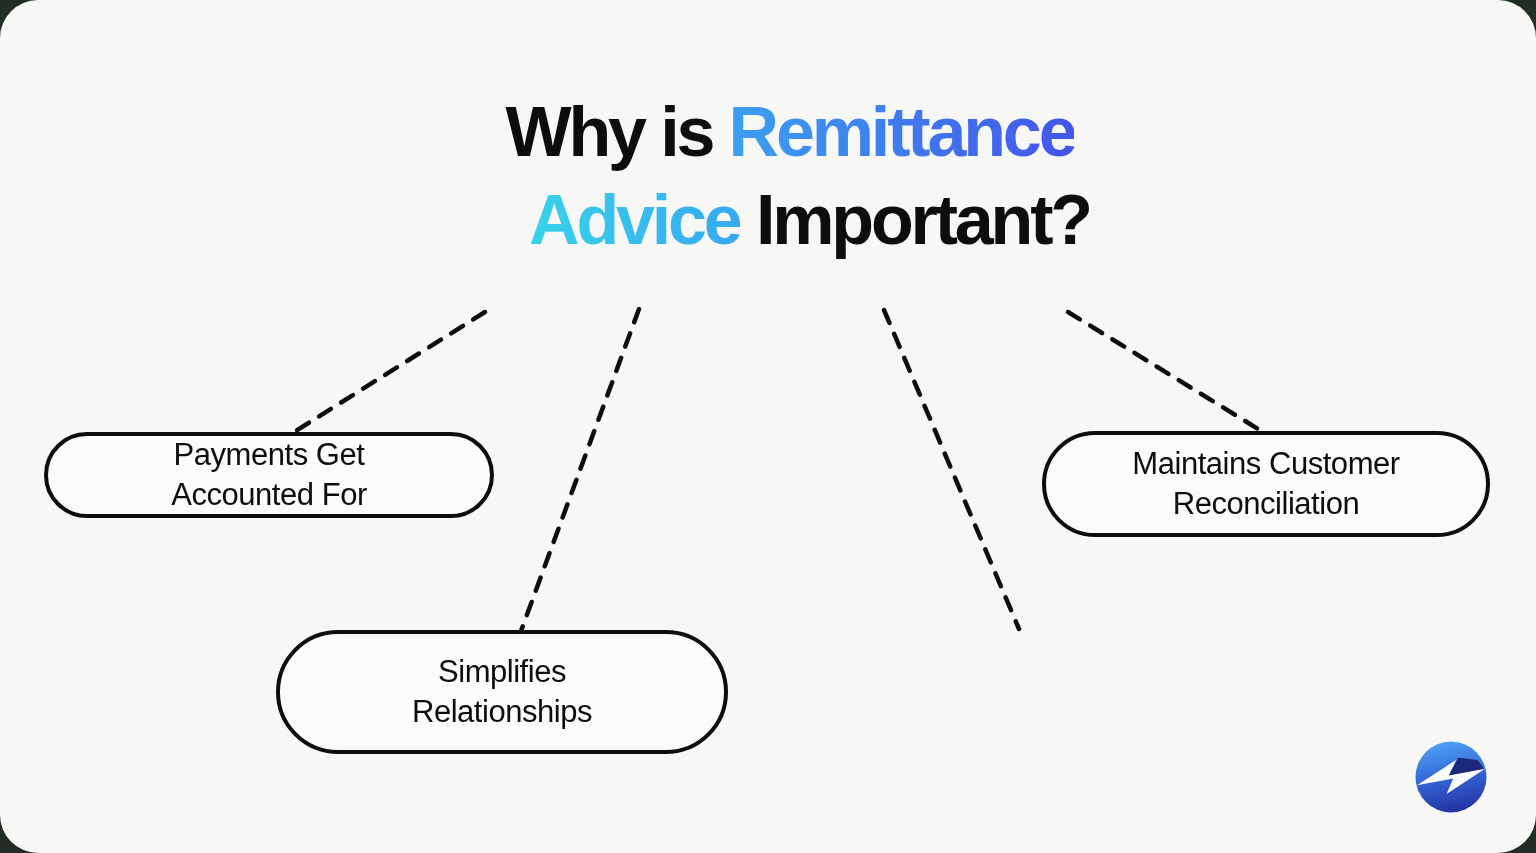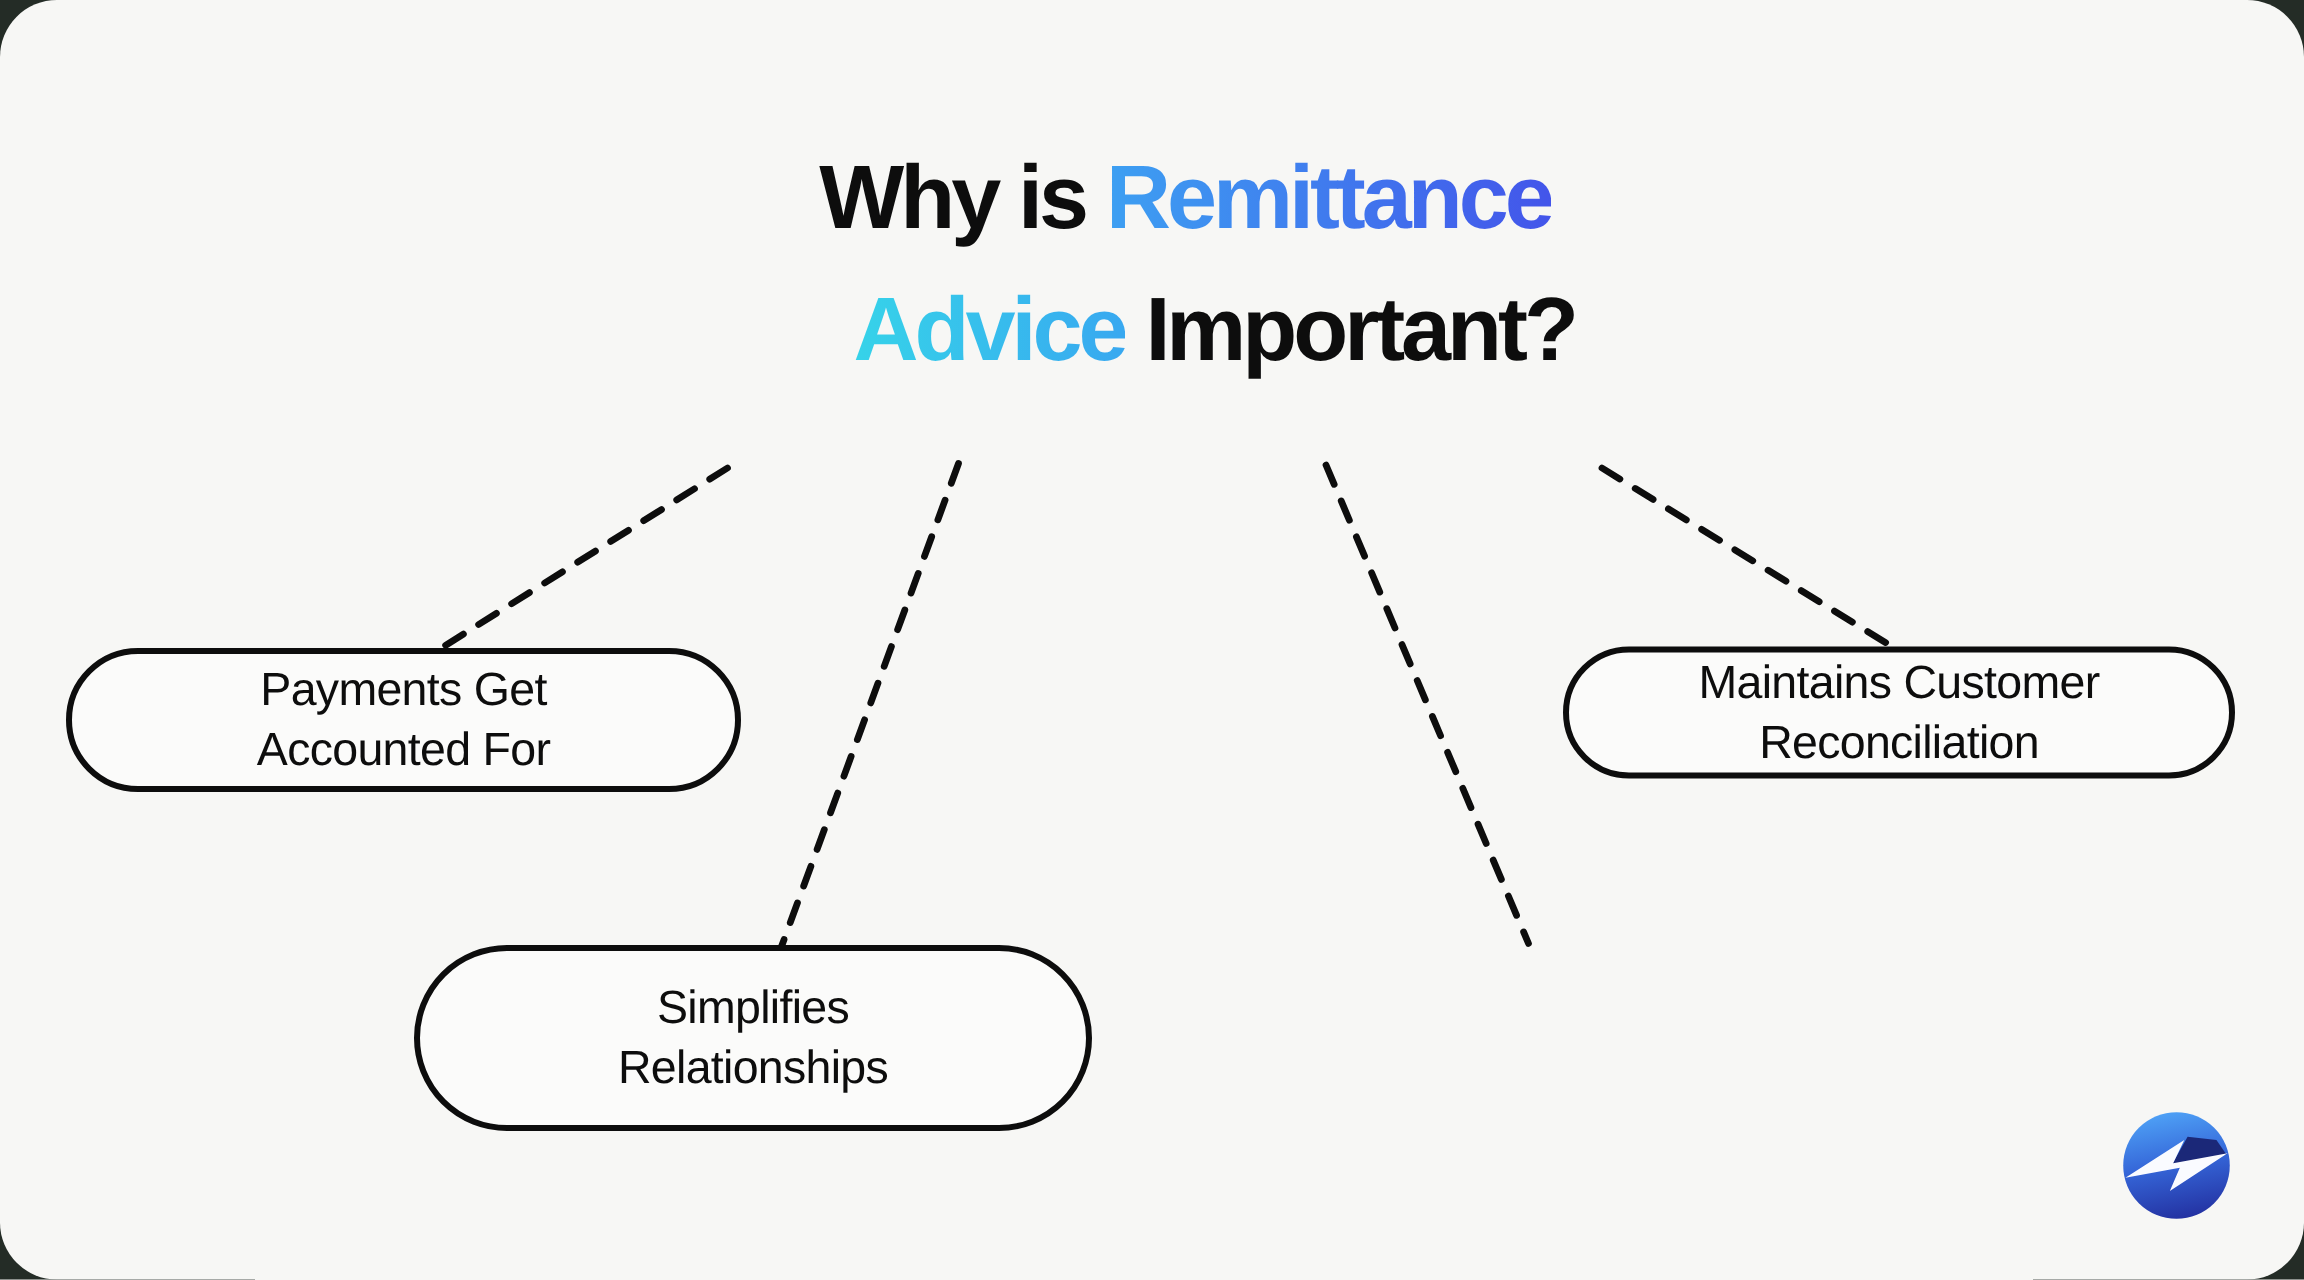--- a/index.html
+++ b/index.html
@@ -30,21 +30,21 @@
     border-radius:38px;
     overflow:hidden;
   }
   .title{
     position:absolute;
     top:88px;
     left:0;
     width:100%;
     text-align:center;
     font-weight:700;
-    font-size:60px;
+    font-size:70px;
     line-height:88px;
     letter-spacing:-0.045em;
     color:var(--ink);
     padding-left:44px;
   }
   .tline{white-space:pre;}
   .grad-rem{
     background:linear-gradient(90deg,var(--rem-from),var(--rem-to));
     -webkit-background-clip:text;
     background-clip:text;
@@ -78,24 +78,24 @@
     display:flex;
     flex-direction:column;
     align-items:center;
     justify-content:center;
     text-align:center;
     font-size:31px;
     line-height:40px;
     letter-spacing:-0.015em;
     color:var(--ink);
   }
-  .pill-1{left:44px;top:432px;width:450px;height:96px;text-align:right;}
+  .pill-1{left:44px;top:432px;width:450px;height:86px;text-align:right;}
   .pill-2{left:276px;top:630px;width:452px;height:124px;}
   .pill-3{left:792px;top:628px;width:450px;height:118px;}
-  .pill-4{left:1042px;top:431px;width:448px;height:88px;}
+  .pill-4{left:1042px;top:431px;width:448px;height:106px;}
   .logo{
     position:absolute;
     left:1414px;
     top:740px;
     width:74px;
     height:74px;
   }
 </style>
 </head>
 <body>

